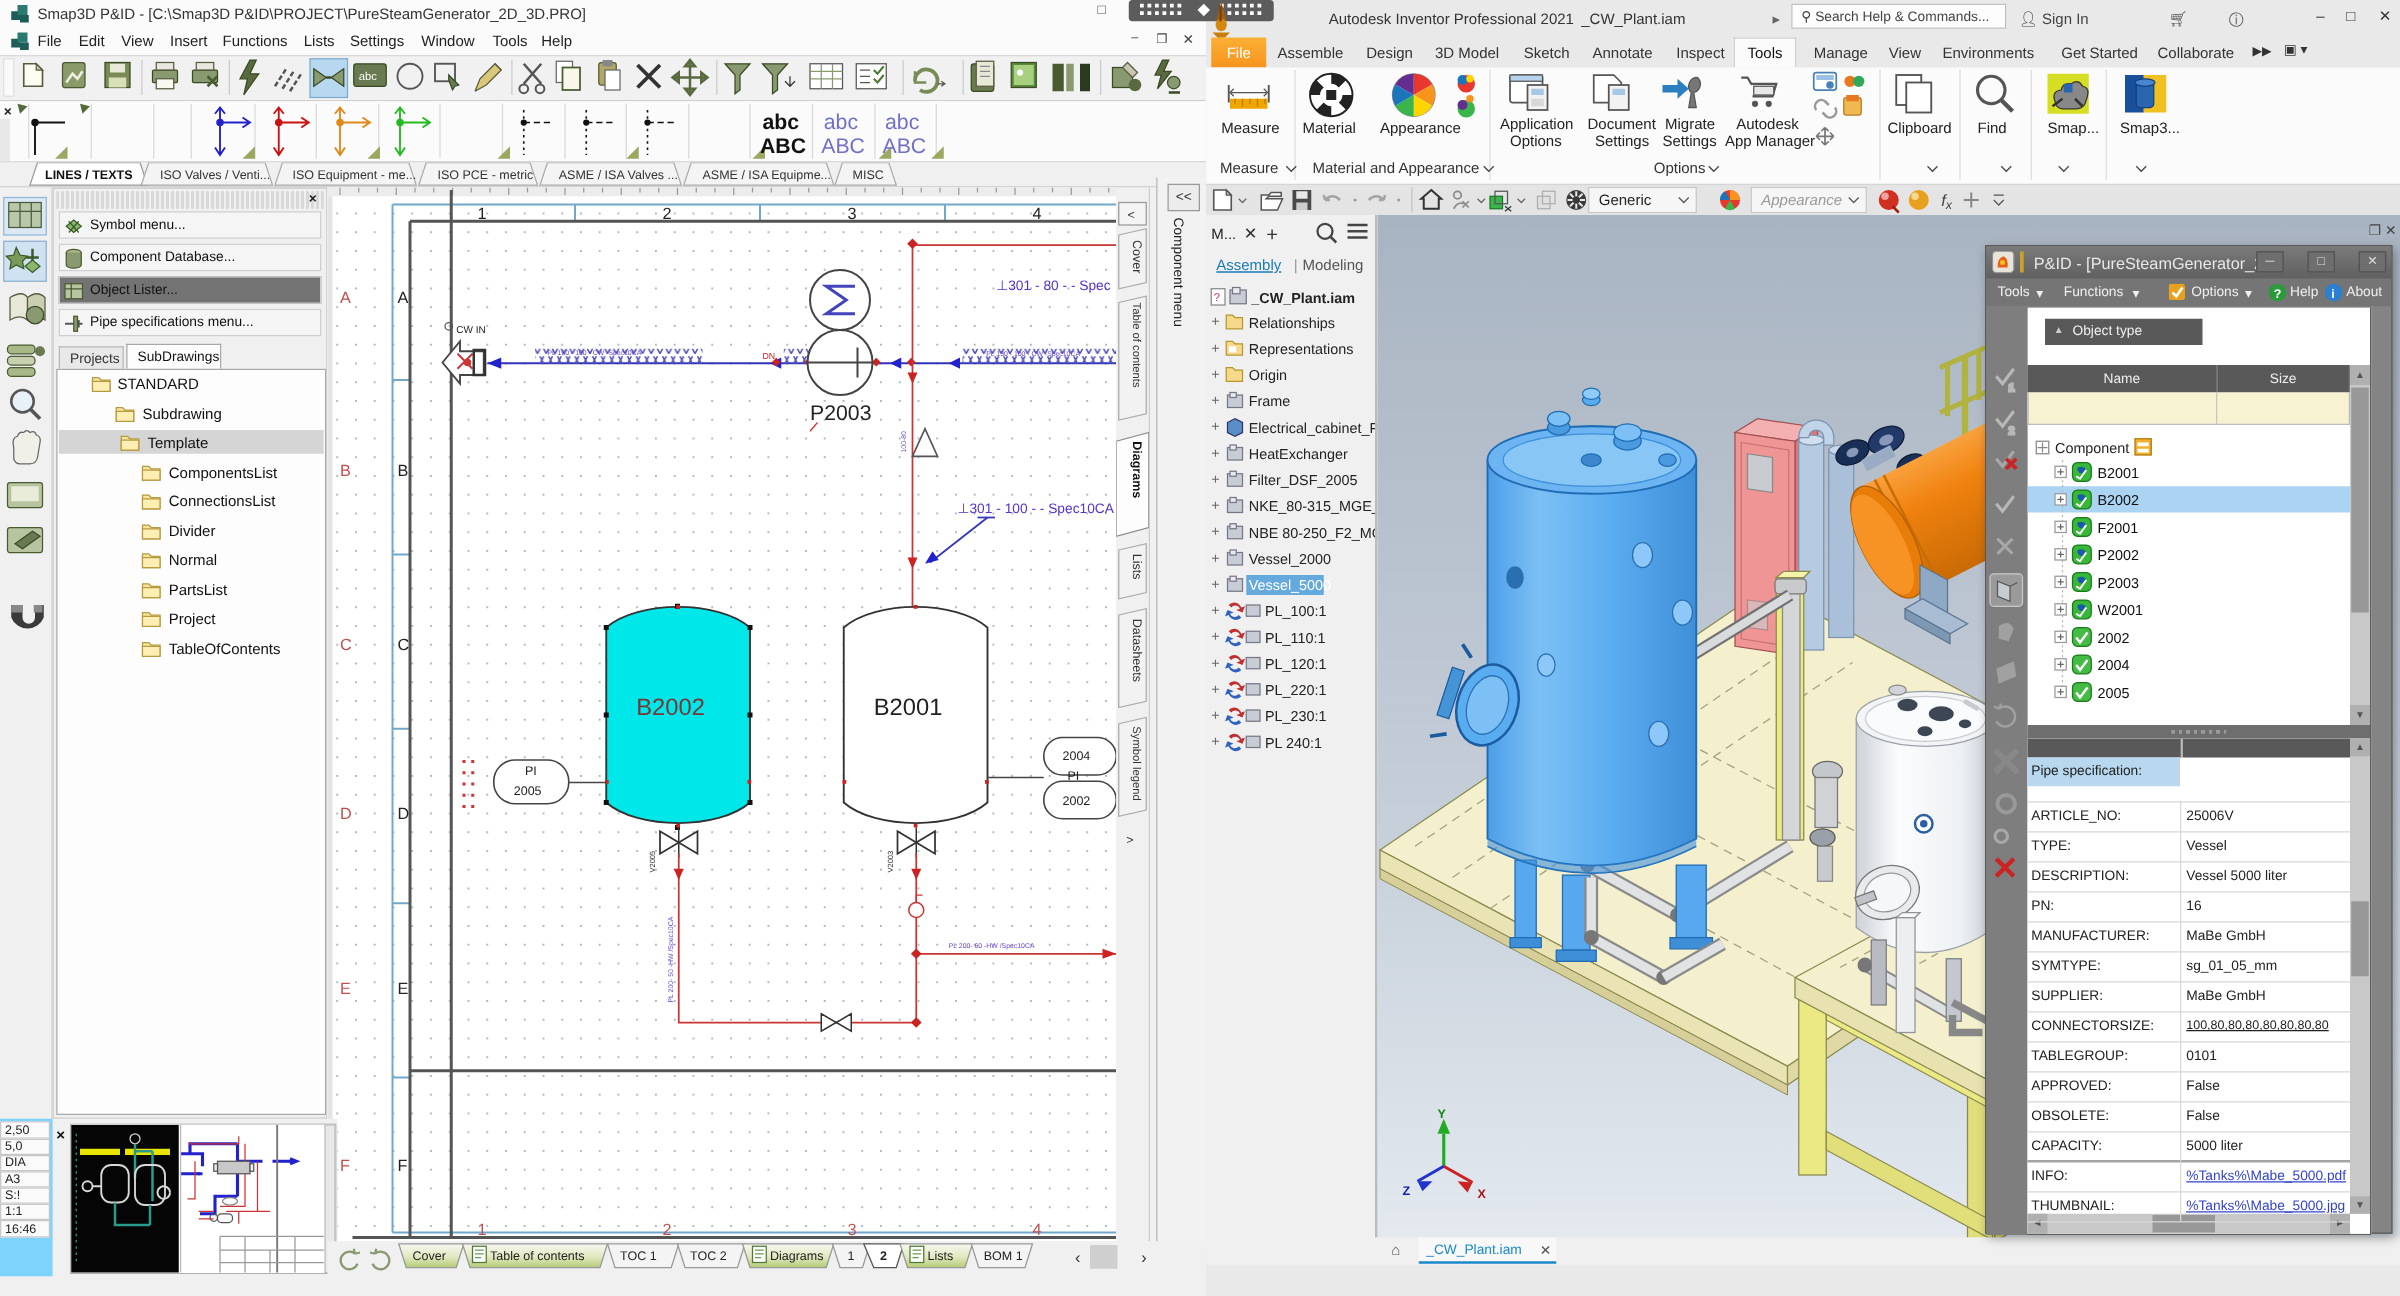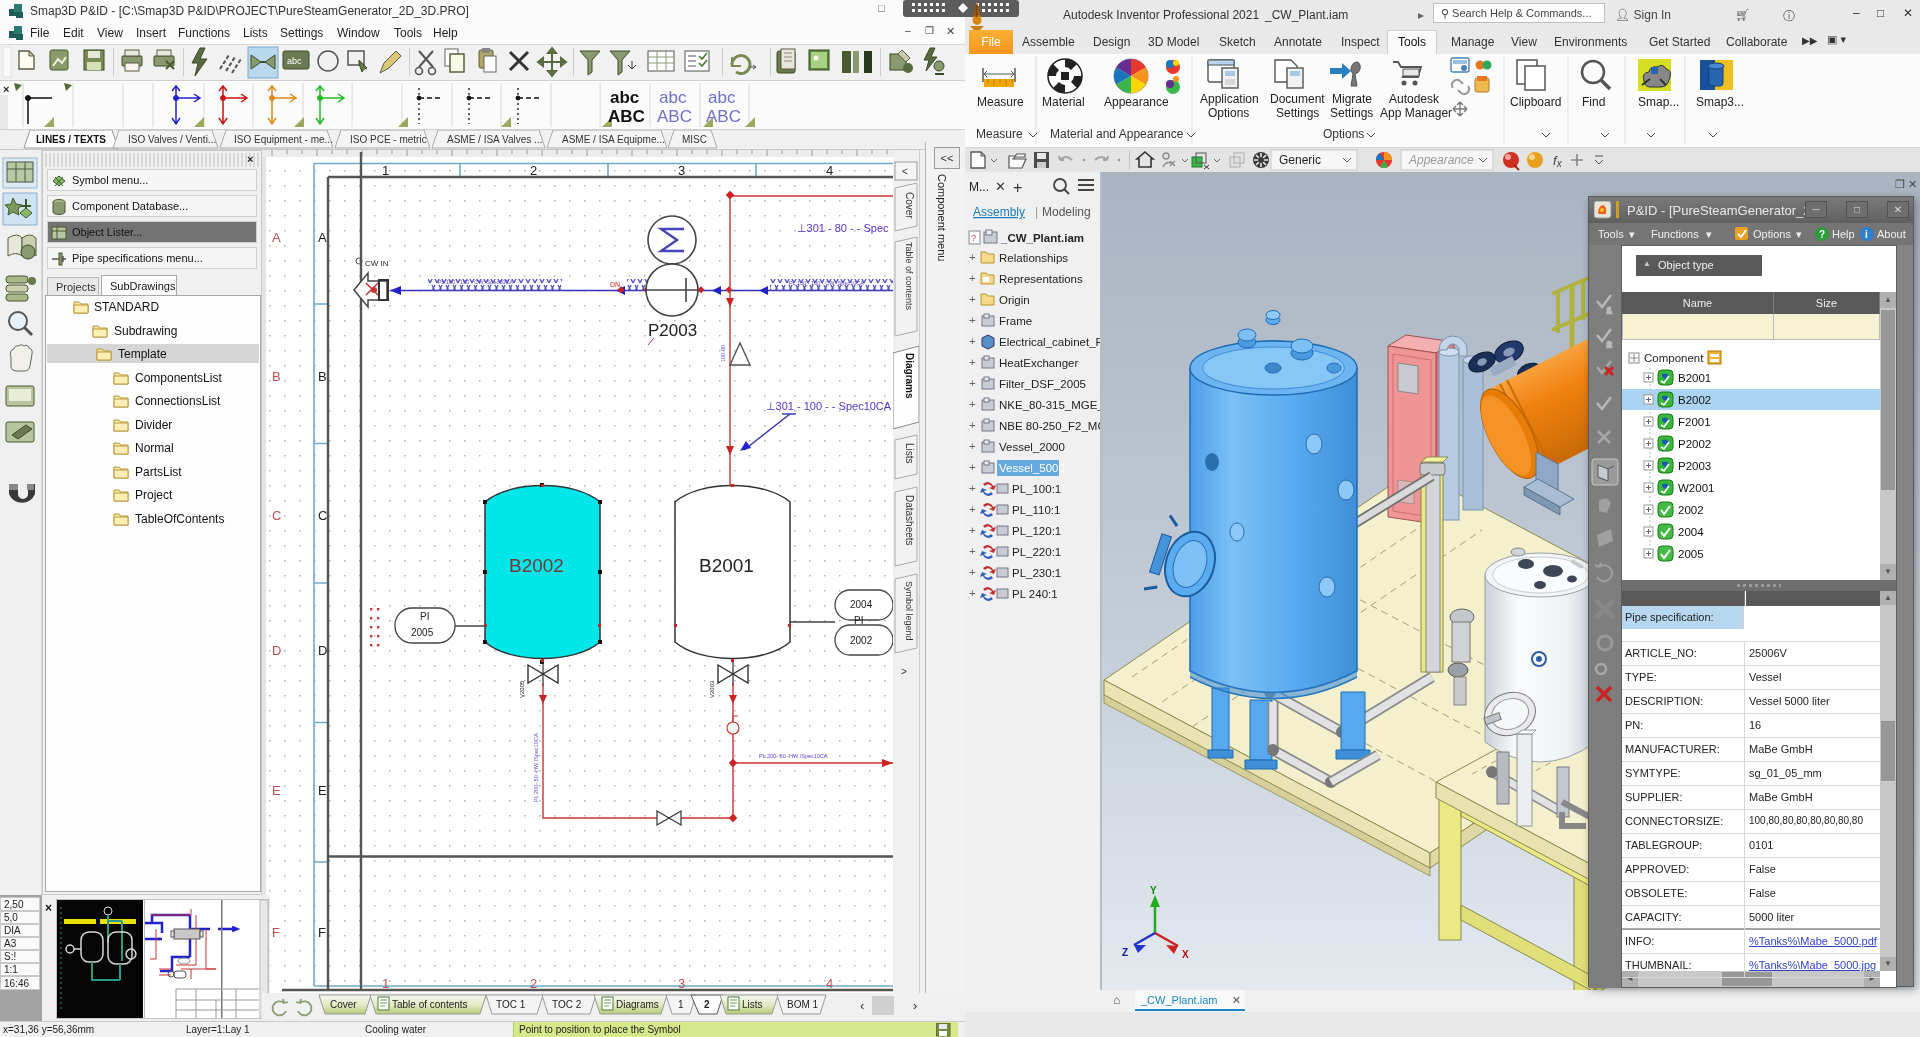--- a/index.html
+++ b/index.html
@@ -637,21 +637,21 @@
         <circle cx="115" cy="75" r="3" fill="none" stroke="#555"></circle>
       <rect x="88" y="1" width="1" height="118" fill="#bbb"></rect>
       <rect x="165" y="1" width="1.5" height="118" fill="#777"></rect>
       <g stroke="#999" fill="none">
           <path d="M120 90 h83 M120 101 h83 M120 111 h83 M120 90 v29 M140 90 v29 M160 101 v18 M180 90 v29"></path>
         </g>
       <rect x="204" y="1" width="8" height="118" fill="#e8e8e8" stroke="#bbb"></rect>
     </svg>
   </div>
 
-  <div class="abs" style="left:0;top:895px;width:42px;height:126px;background:#a3a3a3;font-size:10px;color:#222;padding-left:40px;" id="numcells">
+  <div class="abs" style="left:0;top:895px;width:42px;height:126px;background:#7dd3fc;font-size:10px;color:#222;padding-left:40px;" id="numcells">
     <div class="abs" style="left:0;top:2px;width:40px;height:14px;background:#fafafa;border:1px solid #c8c8c8;">
         <span style="position:absolute;left:3px;top:1px;">2,50</span>
       </div>
     <div class="abs" style="left:0;top:16px;width:40px;height:13px;background:#fafafa;border:1px solid #c8c8c8;">
         <span style="position:absolute;left:3px;top:0px;">5,0</span>
       </div>
     <div class="abs" style="left:0;top:29px;width:40px;height:13px;background:#fafafa;border:1px solid #c8c8c8;">
         <span style="position:absolute;left:3px;top:0px;">DIA</span>
       </div>
     <div class="abs" style="left:0;top:42px;width:40px;height:13px;background:#fafafa;border:1px solid #c8c8c8;">
@@ -711,33 +711,20 @@
       <use href="#docic" x="466" y="4"></use>
           <text x="480" y="15">Lists</text>
       <text x="525" y="15">BOM 1</text>
     </g>
     <text x="598" y="17" fill="#333" font-size="13">‹</text>
     <rect x="610" y="3" width="22" height="19" fill="#cfcfcf"></rect>
     <text x="651" y="17" fill="#333" font-size="13">›</text>
   </svg>
   </div>
 
-  <div class="abs" style="left:0;top:1021px;width:965px;height:16px;background:#f0f0f0;border-top:1px solid #c9c9c9;font-size:10px;color:#222;" id="lstatus">
-    <span class="abs" style="left:3px;top:2px;">x=31,36 y=56,36mm</span>
-    <span class="abs" style="left:186px;top:2px;">Layer=1:Lay 1</span>
-    <span class="abs" style="left:365px;top:2px;">Cooling water</span>
-    <div class="abs" style="left:513px;top:0px;width:445px;height:16px;background:#d6e88a;border-left:1px solid #b5c86a;">
-        <span style="position:absolute;left:5px;top:2px;">Point to position to place the Symbol</span>
-      </div>
-    <svg class="abs" style="left:936px;top:1px;" width="15" height="14">
-        <rect width="14" height="13" fill="#7a8a40" stroke="#55652a"></rect>
-        <rect x="3" y="1" width="8" height="5" fill="#e8e8e8"></rect>
-        <rect x="3" y="8" width="8" height="5" fill="#fff"></rect>
-      </svg>
-  </div>
 </div>
 
 <div id="rightapp">
 
   <div class="abs" style="left:0;top:0;width:955px;height:28px;background:#e9e9e9;font-size:12px;color:#333;" id="rtitle">
     <span class="abs" style="left:98px;top:8px;">Autodesk Inventor Professional 2021</span>
     <span class="abs" style="left:300px;top:8px;">_CW_Plant.iam</span>
     <span class="abs" style="left:453px;top:8px;color:#666;">▸</span>
     <div class="abs" style="left:468px;top:3px;width:172px;height:20px;background:#fdfdfd;border:1px solid #c0c0c0;"></div>
     <span class="abs" style="left:476px;top:7px;color:#444;font-size:11px;">⚲ Search Help &amp; Commands...</span>
@@ -1570,21 +1557,21 @@
             <span style="position:absolute;left:127px;top:5px;">sg_01_05_mm</span>
             <i style="position:absolute;left:122px;top:-1px;height:24px;border-left:1px solid #d8d8d8;"></i>
           </div>
         <div style="position:relative;height:24px;border-bottom:1px solid #d8d8d8;">
             <span style="position:absolute;left:3px;top:5px;">SUPPLIER:</span>
             <span style="position:absolute;left:127px;top:5px;">MaBe GmbH</span>
             <i style="position:absolute;left:122px;top:-1px;height:24px;border-left:1px solid #d8d8d8;"></i>
           </div>
         <div style="position:relative;height:24px;border-bottom:1px solid #d8d8d8;">
             <span style="position:absolute;left:3px;top:5px;">CONNECTORSIZE:</span>
-            <span style="position:absolute;left:127px;top:5px;font-size:10px;">100,80,80,80,80,80,80,80</span>
+            <span style="position:absolute;left:127px;top:5px;font-size:10px;text-decoration:underline;">100,80,80,80,80,80,80,80</span>
             <i style="position:absolute;left:122px;top:-1px;height:24px;border-left:1px solid #d8d8d8;"></i>
           </div>
         <div style="position:relative;height:24px;border-bottom:1px solid #d8d8d8;">
             <span style="position:absolute;left:3px;top:5px;">TABLEGROUP:</span>
             <span style="position:absolute;left:127px;top:5px;">0101</span>
             <i style="position:absolute;left:122px;top:-1px;height:24px;border-left:1px solid #d8d8d8;"></i>
           </div>
         <div style="position:relative;height:24px;border-bottom:1px solid #d8d8d8;">
             <span style="position:absolute;left:3px;top:5px;">APPROVED:</span>
             <span style="position:absolute;left:127px;top:5px;">False</span>

